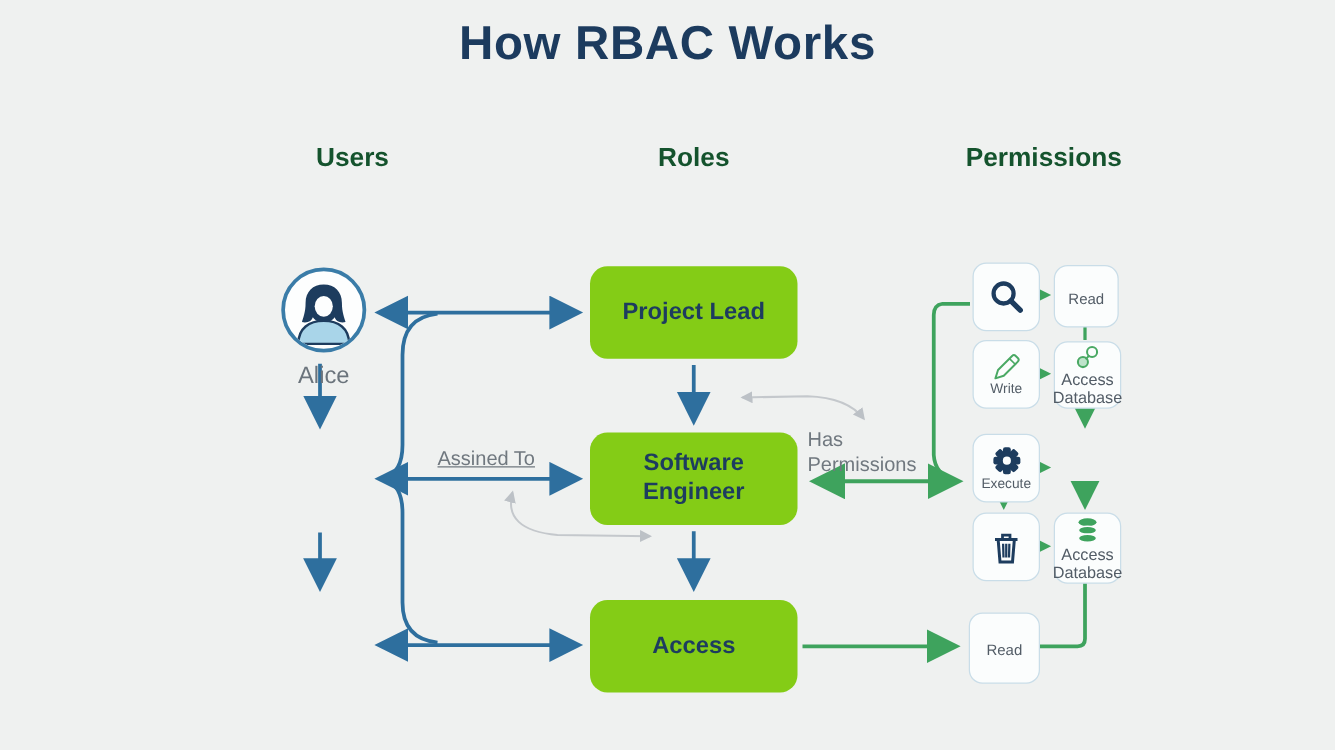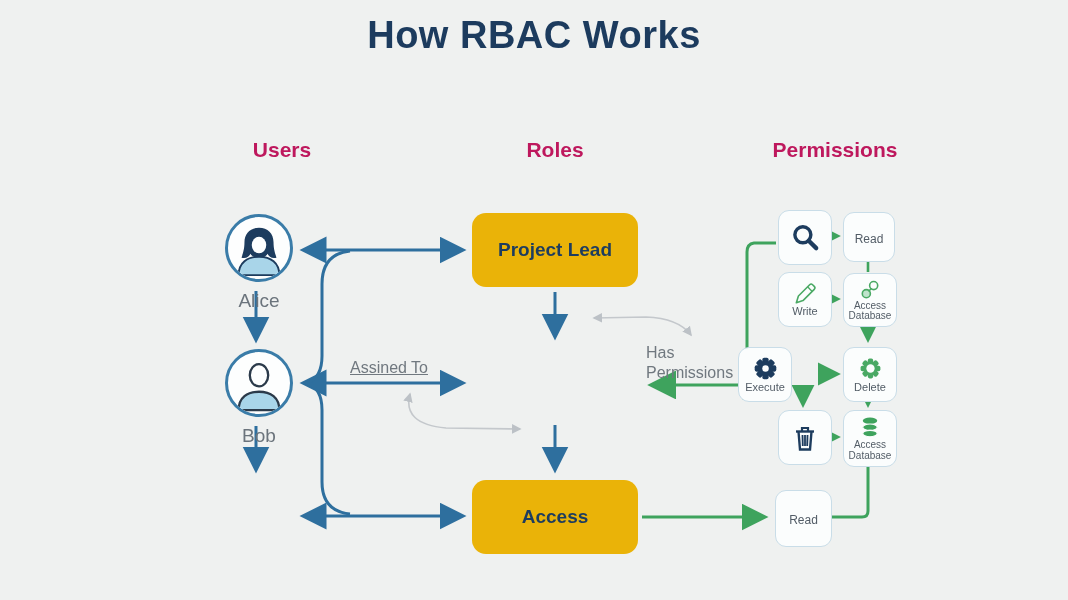--- a/index.html
+++ b/index.html
@@ -1,35 +1,35 @@
 <!DOCTYPE html>
 <html><head>
 <meta charset="utf-8">
 <style>
   html,body{margin:0;padding:0;background:#eff1f0;font-family:"Liberation Sans",sans-serif;}
   .canvas{position:relative;width:1068px;height:600px;background:#eff1f0;overflow:hidden;}
   .title{position:absolute;left:0;top:14px;width:1068px;text-align:center;
          font-size:38px;font-weight:bold;color:#1c3b5e;letter-spacing:.5px;}
-  .col-header{position:absolute;top:138px;width:200px;text-align:center;
-              font-size:21px;font-weight:bold;color:#be185d;}
+  .col-header{position:absolute;top:115px;width:200px;text-align:center;
+              font-size:21px;font-weight:bold;color:#14532d;}
   .ch-users{left:182px;} .ch-roles{left:455px;} .ch-perms{left:735px;}
   .connectors{position:absolute;left:0;top:0;z-index:1;}
   .node{position:absolute;z-index:2;}
   .avatar{width:62px;height:62px;border:3px solid #3a7ca8;border-radius:50%;
           background:#fdfefe;overflow:hidden;}
   .user-label{width:120px;margin-left:-26px;text-align:center;margin-top:8px;
               font-size:19px;color:#6b747c;}
-  .role-box{position:absolute;left:472px;width:166px;height:74px;background:#eab308;
+  .role-box{position:absolute;left:472px;width:166px;height:74px;background:#84cc16;
             border-radius:14px;display:flex;align-items:center;justify-content:center;
             text-align:center;font-size:19px;font-weight:bold;color:#1d3c5f;z-index:2;line-height:1.2;}
   .perm-box{position:absolute;background:#fbfdfd;border:1.5px solid #c9dde8;border-radius:11px;
             display:flex;flex-direction:column;align-items:center;justify-content:center;
             z-index:2;color:#525c66;}
   .perm-label{font-size:11px;line-height:1.05;text-align:center;margin-top:0;}
-  .perm-label.tiny{font-size:10px;}
+  .perm-label.tiny{font-size:13px;}
   .perm-label.only{font-size:12px;margin-top:4px;}
   .edge-label{position:absolute;z-index:2;color:#70787f;font-size:16px;line-height:1.25;}
 </style>
 </head>
 <body>
 
 <div class="canvas">
 
   <div class="title">How RBAC Works</div>
 
@@ -84,33 +84,27 @@
     <div class="avatar">
       <svg width="62" height="62" viewBox="0 0 64 64">
         <path d="M32,11 c-9,0 -15,6 -15,15 c0,8 -2,12 -3,16 c5,1 8,-1 9,-4 c2,3 5,4 9,4 s7,-1 9,-4 c1,3 4,5 9,4 c-1,-4 -3,-8 -3,-16 c0,-9 -6,-15 -15,-15 z" fill="#1d3c5e"></path>
         <ellipse cx="32" cy="29" rx="7.5" ry="8.5" fill="#fdfefe"></ellipse>
         <path d="M11,60 c0,-13 9,-19 21,-19 s21,6 21,19 z" fill="#a9d5e9" stroke="#1d3c5e" stroke-width="2"></path>
       </svg>
     </div>
     <div class="user-label">Alice</div>
   </div>
 
-  <div class="node" style="left:225px;top:349px;">
-    <div class="avatar">
-      <svg width="62" height="62" viewBox="0 0 64 64">
-        <ellipse cx="32" cy="24" rx="9.5" ry="11.5" fill="#fdfefe" stroke="#2b3a4a" stroke-width="2.4"></ellipse>
-        <path d="M11,60 c0,-13 9,-19 21,-19 s21,6 21,19 z" fill="#a9d5e9" stroke="#2b3a4a" stroke-width="2.4"></path>
-      </svg>
-    </div>
-    <div class="user-label">Bob</div>
-  </div>
 
 
   <div class="role-box" style="top:213px;">
     <span>Project Lead</span>
+  </div>
+  <div class="role-box" style="top:346px;">
+    <span style="width:110px;">Software Engineer</span>
   </div>
   <div class="role-box" style="top:480px;">
     <span>Access</span>
   </div>
 
   <div class="edge-label" style="left:350px;top:358px;width:130px;text-decoration:underline;">Assined To</div>
   <div class="edge-label" style="left:646px;top:343px;width:110px;">Has Permissions</div>
 
   <div class="perm-box" style="left:778px;top:210px;width:52px;height:53px;">
     <svg width="32" height="32" viewBox="0 0 30 30">
@@ -133,47 +127,34 @@
 
   <div class="perm-box" style="left:843px;top:273px;width:52px;height:52px;">
     <svg width="22" height="22" viewBox="0 0 30 30">
       <circle cx="20" cy="9" r="5.5" fill="none" stroke="#4aa964" stroke-width="2.2"></circle>
       <circle cx="10" cy="20" r="5.5" fill="#bfe3cb" stroke="#4aa964" stroke-width="2.2"></circle>
       <line x1="13" y1="17" x2="17" y2="12.5" stroke="#4aa964" stroke-width="2.2"></line>
     </svg>
     <div class="perm-label tiny">Access Database</div>
   </div>
 
-  <div class="perm-box" style="left:738px;top:347px;width:52px;height:53px;">
+  <div class="perm-box" style="left:778px;top:347px;width:52px;height:53px;">
     <svg width="27" height="27" viewBox="0 0 30 30">
       <g fill="#1d3c5e">
         <rect x="3" y="11.5" width="24" height="7" rx="2"></rect>
         <rect x="11.5" y="3" width="7" height="24" rx="2"></rect>
         <rect x="3" y="11.5" width="24" height="7" rx="2" transform="rotate(45 15 15)"></rect>
         <rect x="3" y="11.5" width="24" height="7" rx="2" transform="rotate(-45 15 15)"></rect>
         <circle cx="15" cy="15" r="8"></circle>
       </g>
       <circle cx="15" cy="15" r="3.6" fill="#fbfdfd"></circle>
     </svg>
     <div class="perm-label">Execute</div>
   </div>
 
-  <div class="perm-box" style="left:843px;top:347px;width:52px;height:53px;">
-    <svg width="27" height="27" viewBox="0 0 30 30">
-      <g fill="#4aa964">
-        <rect x="4" y="12" width="22" height="6" rx="2"></rect>
-        <rect x="12" y="4" width="6" height="22" rx="2"></rect>
-        <rect x="4" y="12" width="22" height="6" rx="2" transform="rotate(45 15 15)"></rect>
-        <rect x="4" y="12" width="22" height="6" rx="2" transform="rotate(-45 15 15)"></rect>
-        <circle cx="15" cy="15" r="7.5"></circle>
-      </g>
-      <circle cx="15" cy="15" r="4.6" fill="#fbfdfd"></circle>
-    </svg>
-    <div class="perm-label">Delete</div>
-  </div>
 
   <div class="perm-box" style="left:778px;top:410px;width:52px;height:53px;">
     <svg width="30" height="30" viewBox="0 0 30 30">
       <line x1="6" y1="8.5" x2="24" y2="8.5" stroke="#1d3c5e" stroke-width="2.4"></line>
       <path d="M12,8 v-3 h6 v3" fill="none" stroke="#1d3c5e" stroke-width="2.2"></path>
       <path d="M8.5,8.5 L10,26.5 h10 L21.5,8.5" fill="none" stroke="#1d3c5e" stroke-width="2.4"></path>
       <line x1="12.5" y1="12" x2="12.8" y2="23" stroke="#1d3c5e" stroke-width="1.8"></line>
       <line x1="15" y1="12" x2="15" y2="23" stroke="#1d3c5e" stroke-width="1.8"></line>
       <line x1="17.5" y1="12" x2="17.2" y2="23" stroke="#1d3c5e" stroke-width="1.8"></line>
     </svg>

